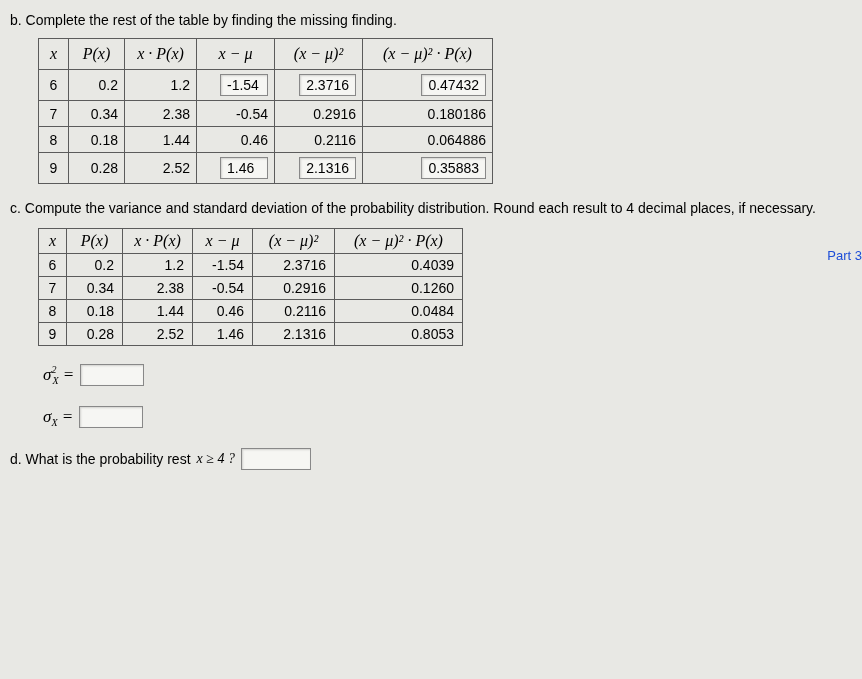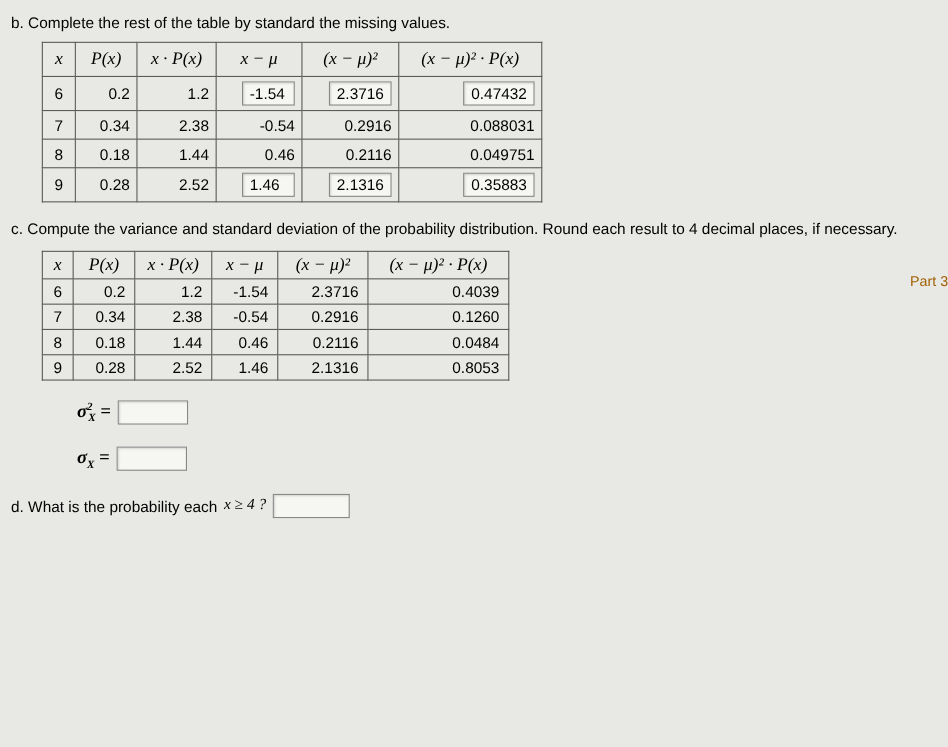--- a/index.html
+++ b/index.html
@@ -51,21 +51,21 @@
       padding: 2px 6px;
       min-width: 48px;
       min-height: 18px;
       text-align: left;
       font-family: Arial, sans-serif;
     }
     .part-label {
       position: absolute;
       right: 0;
       font-size: 13px;
-      color: #a16207;
+      color: #1d4ed8;
     }
     .table2 {
       border-collapse: collapse;
       margin-left: 28px;
       margin-top: 12px;
       margin-bottom: 18px;
     }
     .table2 td, .table2 th {
       border: 1px solid #5b5b5b;
       padding: 3px 8px;
@@ -80,26 +80,25 @@
       font-family: "Times New Roman", serif;
       font-size: 16px;
     }
     .table2 .d0 { width: 28px; text-align: center;}
     .table2 .d1 { width: 56px;}
     .table2 .d2 { width: 70px;}
     .table2 .d3 { width: 60px;}
     .table2 .d4 { width: 82px;}
     .table2 .d5 { width: 128px;}
     .eq-row {
-      margin-left: 60px;
+      margin-left: 33px;
       margin-bottom: 20px;
       display: flex;
-      align-items: flex-start;
+      align-items: flex-end;
       gap: 6px;
-      font-weight: bold;
     }
     .eq-label {
       font-family: "Times New Roman", serif;
       font-style: italic;
       font-size: 17px;
     }
     .eq-input {
       border: 1px solid #888;
       background: #f6f6f3;
       box-shadow: inset 1px 1px 2px rgba(0,0,0,0.15);
@@ -113,21 +112,21 @@
       align-items: center;
       gap: 6px;
     }
     .math { font-family: "Times New Roman", serif; font-style: italic; }
     .sup { font-size: 10px; vertical-align: super; }
     .sub { font-size: 10px; vertical-align: sub; }
   </style>
 </head>
 <body>
 
-<div class="section-title">b. Complete the rest of the table by standard the missing values.</div>
+<div class="section-title">b. Complete the rest of the table by finding the missing finding.</div>
 
 <table class="table1">
   <tbody>
       <tr>
     <th class="c0"><span class="math">x</span></th>
     <th class="c1"><span class="math">P(x)</span></th>
     <th class="c2"><span class="math">x · P(x)</span></th>
     <th class="c3"><span class="math">x − μ</span></th>
     <th class="c4"><span class="math">(x − μ)²</span></th>
     <th class="c5"><span class="math">(x − μ)² · P(x)</span></th>
@@ -139,29 +138,29 @@
     <td class="c3"><span class="inputbox">-1.54</span></td>
     <td class="c4"><span class="inputbox">2.3716</span></td>
     <td class="c5"><span class="inputbox">0.47432</span></td>
   </tr>
   <tr>
     <td class="c0">7</td>
     <td class="c1">0.34</td>
     <td class="c2">2.38</td>
     <td class="c3">-0.54</td>
     <td class="c4">0.2916</td>
-    <td class="c5">0.088031</td>
+    <td class="c5">0.180186</td>
   </tr>
   <tr>
     <td class="c0">8</td>
     <td class="c1">0.18</td>
     <td class="c2">1.44</td>
     <td class="c3">0.46</td>
     <td class="c4">0.2116</td>
-    <td class="c5">0.049751</td>
+    <td class="c5">0.064886</td>
   </tr>
   <tr>
     <td class="c0">9</td>
     <td class="c1">0.28</td>
     <td class="c2">2.52</td>
     <td class="c3"><span class="inputbox">1.46</span></td>
     <td class="c4"><span class="inputbox">2.1316</span></td>
     <td class="c5"><span class="inputbox">0.35883</span></td>
   </tr>
 </tbody>
@@ -220,16 +219,16 @@
   <span class="eq-label">σ<span class="sup">2</span><span class="sub" style="margin-left:-4px;">X</span> =</span>
   <span class="eq-input"></span>
 </div>
 
 <div class="eq-row">
   <span class="eq-label">σ<span class="sub">X</span> =</span>
   <span class="eq-input"></span>
 </div>
 
 <div class="question-d">
-  <span>d. What is the probability each </span>
+  <span>d. What is the probability rest </span>
   <span class="math">x ≥ 4 ?</span>
   <span class="eq-input" style="width:70px;"></span>
 </div>
 
 </body></html>

